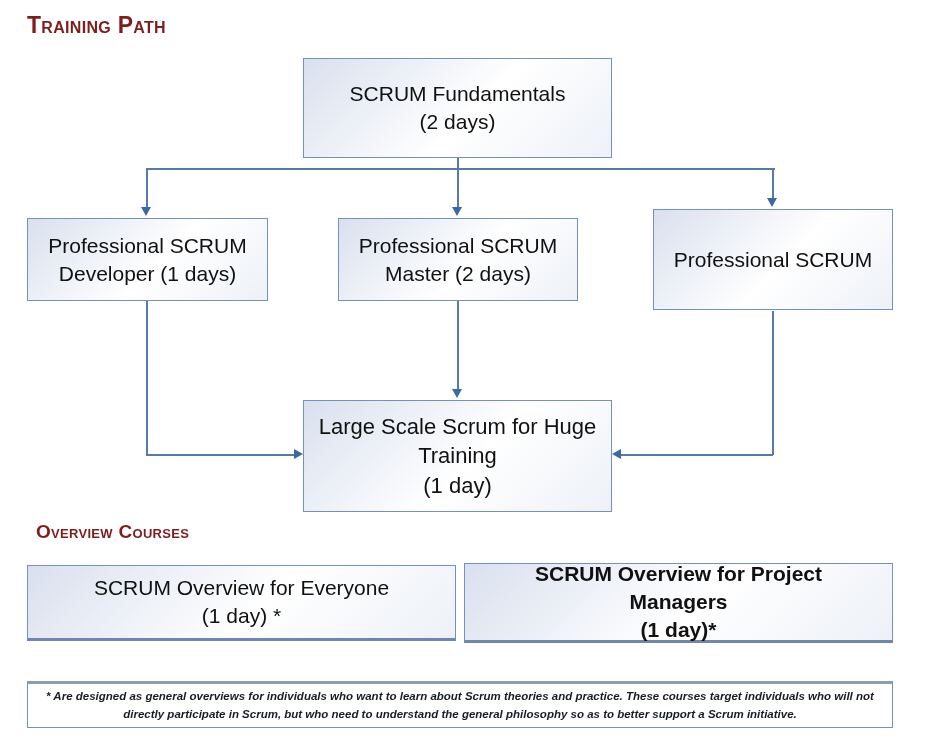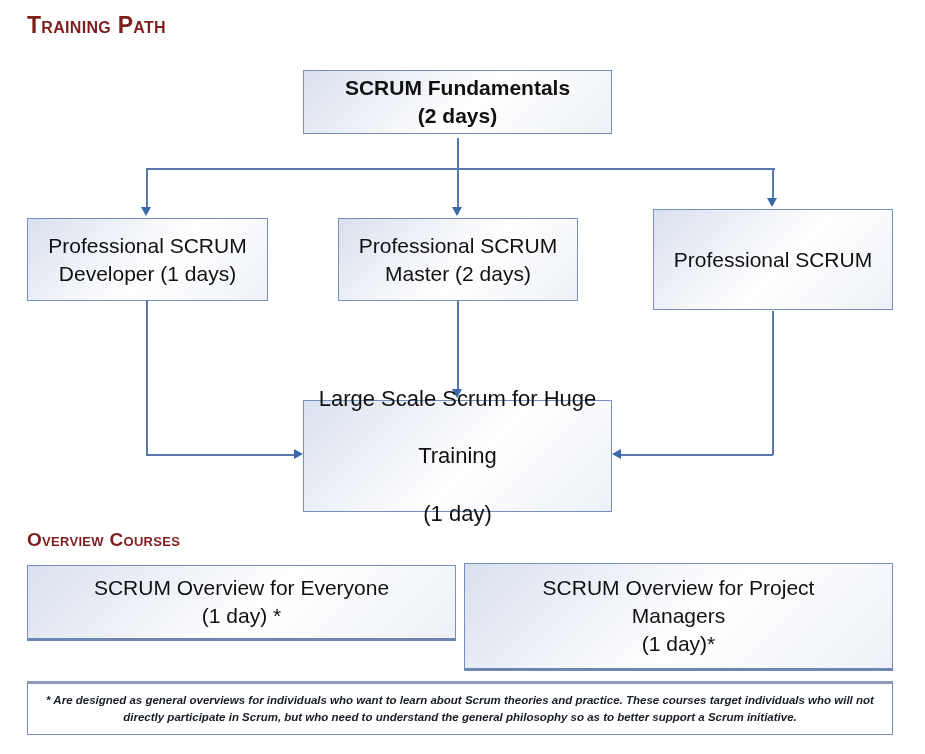--- a/index.html
+++ b/index.html
@@ -7,40 +7,40 @@
     position:relative; width:925px; height:754px; overflow:hidden;
     background:var(--background,#ffffff);
     font-family:"Liberation Sans", sans-serif;
     color:var(--text,#111111);
   }
   .heading {
     position:absolute; font-weight:bold; font-variant:small-caps;
     color:#7f1d1d; letter-spacing:0.3px; white-space:nowrap;
   }
   #training-heading { left:27px; top:12px; font-size:23px; }
-  #overview-heading { left:27px; top:521px; font-size:19px;margin-top:8px; }
+  #overview-heading { left:36px; top:521px; font-size:19px; }
 
   .box {
     position:absolute; box-sizing:border-box;
     border:1.5px solid var(--box-border,#7490c0);
     background:linear-gradient(135deg, var(--box-fill-start,#d9e0ee) 0%, #ffffff 55%, var(--box-fill-end,#edf1f7) 100%);
     display:flex; flex-direction:column; justify-content:center;
     text-align:center; font-size:21px; line-height:1.33;
   }
-  #box-fundamentals   { left:303px; top:70px;  width:309px; height:64px;font-weight:bold;  }
+  #box-fundamentals   { left:303px; top:58px;  width:309px; height:100px;  }
   #box-developer      { left:27px;  top:218px; width:241px; height:83px;  }
   #box-master         { left:338px; top:218px; width:240px; height:83px;  }
   #box-product-owner  { left:653px; top:209px; width:240px; height:101px; }
-  #box-large-scale    { left:303px; top:400px; width:309px; height:112px; font-size:22px;gap:28px; }
+  #box-large-scale    { left:303px; top:400px; width:309px; height:112px; font-size:22px; }
   #box-everyone       { left:27px;  top:565px; width:429px; height:76px; }
-  #box-pm             { left:464px; top:563px; width:429px; height:108px; }
+  #box-pm             { left:464px; top:563px; width:429px; height:80px;font-weight:bold; }
   .box-overview { border-bottom-width:3px; border-bottom-color:var(--overview-bottom-border,#6d86b3); }
 
   #footnote-box {
-    position:absolute; left:27px; top:681px; width:866px; height:54px;
+    position:absolute; left:27px; top:681px; width:866px; height:47px;
     box-sizing:border-box;
     border:1px solid var(--box-border,#7490c0);
     border-top:3px solid var(--footnote-top-border,#8d9cb4);
     background:#ffffff;
     display:flex; align-items:center; justify-content:center;
     padding:0 14px;
   }
   .footnote-text {
     font-size:11.5px; font-weight:bold; font-style:italic;
     text-align:center; line-height:1.5; color:#181c26;

